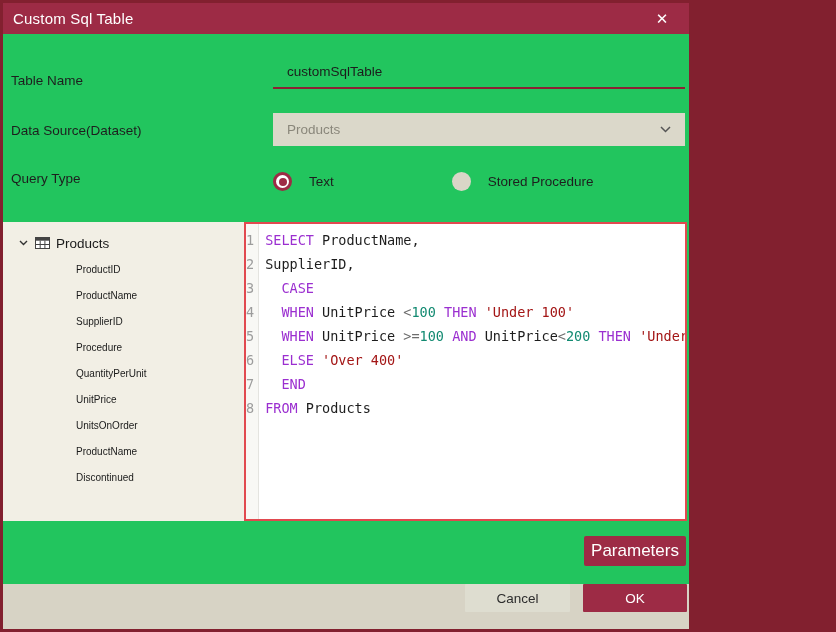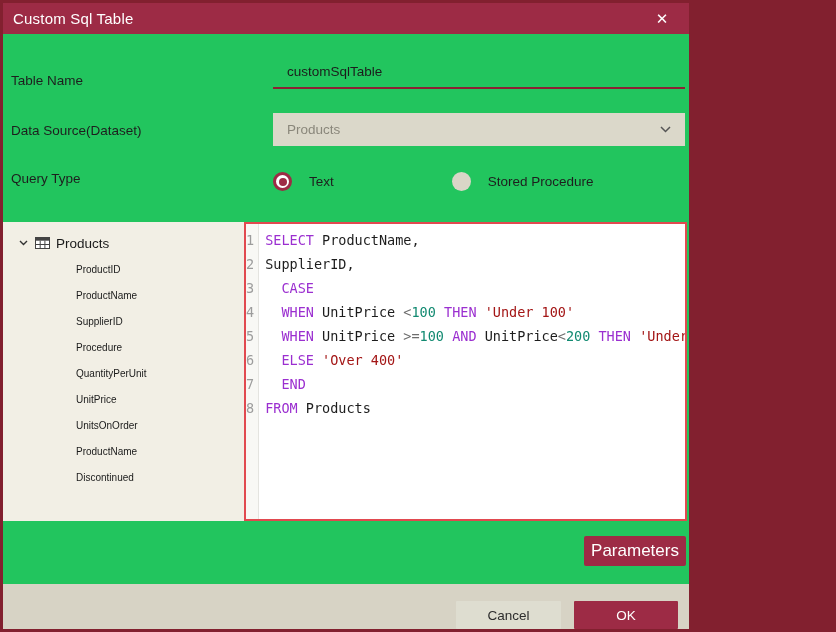--- a/index.html
+++ b/index.html
@@ -93,30 +93,30 @@
   .tok-op { color:#6d6d6d; }
   
   .btn-parameters {
     position:absolute; right:3px; top:533px; width:102px; height:30px;
     background:#9d2b45; color:#fff; font-size:17px; border:none; border-radius:2px; cursor:pointer;
     font-family:"Liberation Sans", sans-serif;
   }
   
   .footer {
     position:absolute; left:0; right:0; bottom:0; height:45px;
-    background:#d7d3c5; display:flex; align-items:flex-end; justify-content:flex-end;
+    background:#d7d3c5; display:flex; align-items:flex-start; justify-content:flex-end;
   }
   .btn-cancel {
     width:105px; height:28px; background:#deddd0; color:#2d2d2d; font-size:13.5px;
     border:none; border-radius:1px; cursor:pointer; margin-right:13px;
     font-family:"Liberation Sans", sans-serif;
   }
   .btn-ok {
     width:104px; height:28px; background:#9d2b45; color:#fff; font-size:13.5px;
-    border:none; border-radius:1px; cursor:pointer; margin-right:11px;
+    border:none; border-radius:1px; cursor:pointer; margin-right:2px;
     font-family:"Liberation Sans", sans-serif;
   }
 </style>
 </head>
 <body>
 
 <div class="dialog">
   <div class="dialog-inner">
 
     <div class="titlebar">

